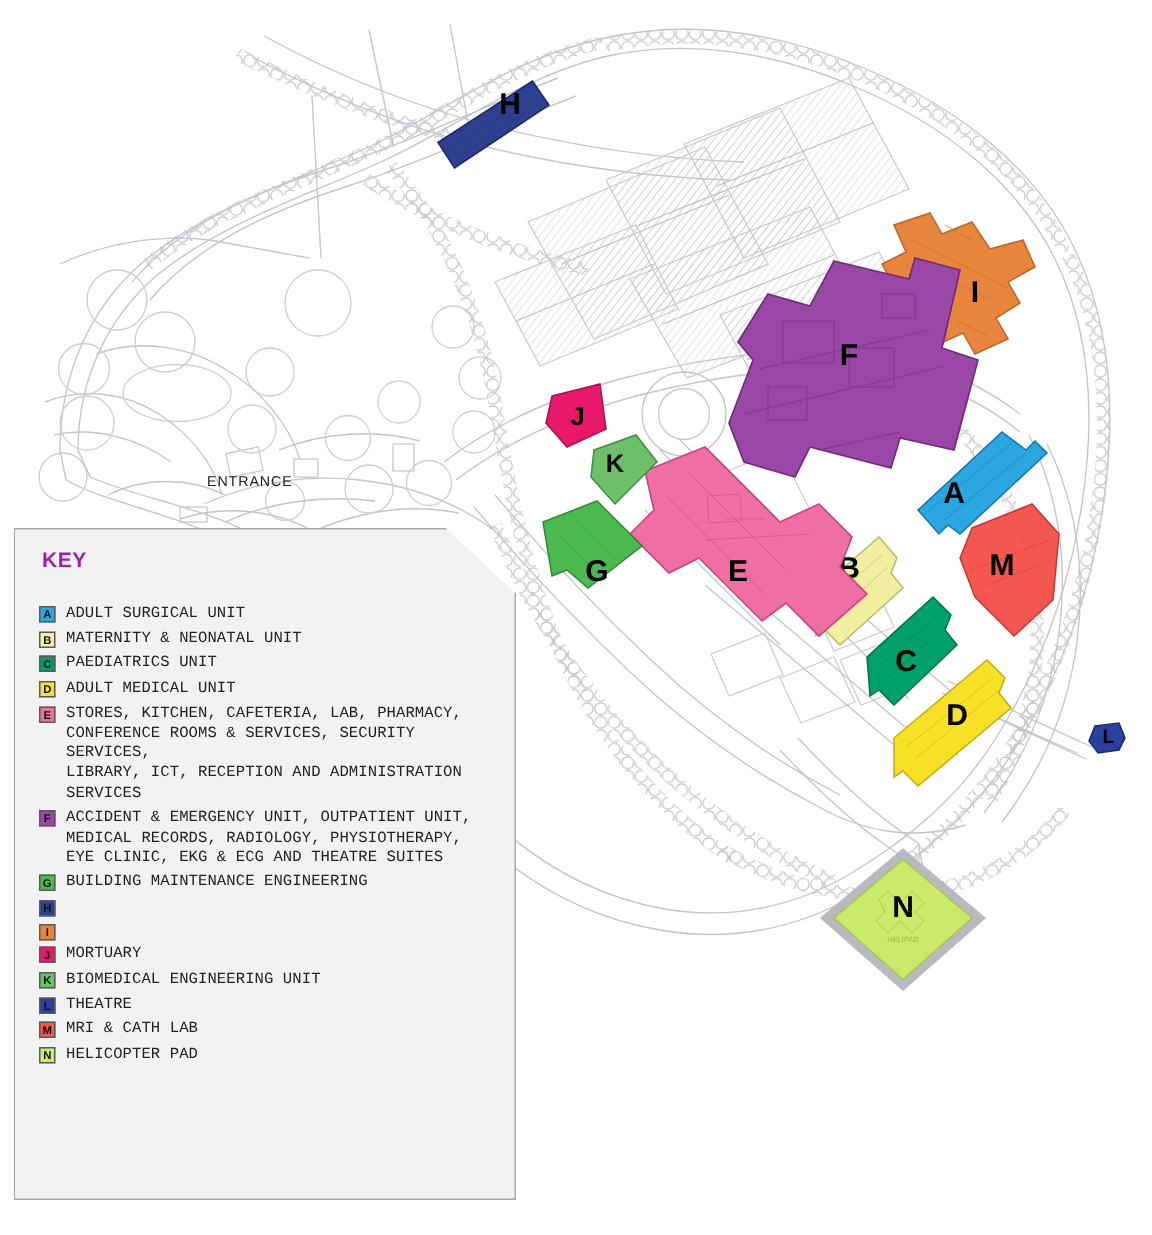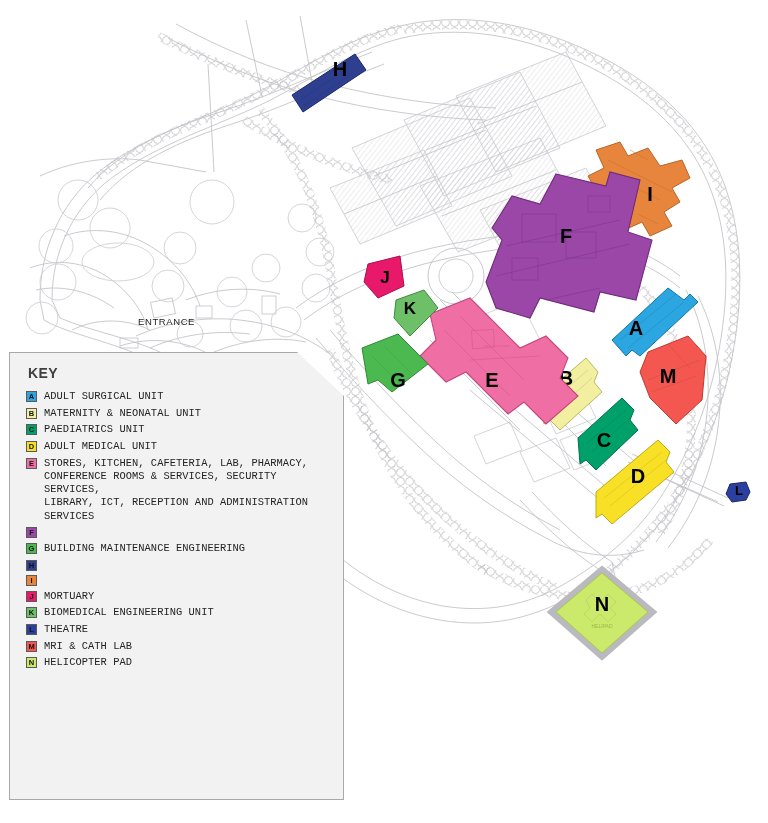--- a/index.html
+++ b/index.html
@@ -14,22 +14,22 @@
     position:absolute;left:9px;top:352px;width:335px;height:448px;
     background:#f2f2f2;
     border:1px solid #a8a8a8;
     box-sizing:border-box;
     
     clip-path:polygon(0 0, 288px 0, 335px 44px, 335px 448px, 0 448px);
     padding:12px 10px 0 16px;
     z-index:5;
   }
   #legend-title{
-    font-size:14px;font-weight:bold;color:#404040;letter-spacing:.4px;
-    margin:0 0 9px 2px;
+    font-size:14px;font-weight:bold;color:#a21caf;letter-spacing:.4px;
+    margin:0 0 22px 2px;
   }
   .legend-row{display:flex;align-items:flex-start;margin-bottom:3.5px;}
   .swatch{
     width:11px;height:11px;flex:0 0 11px;margin-top:1px;margin-right:7px;
     border:1px solid #5a5a5a;box-sizing:border-box;
     font-size:7.5px;line-height:9px;text-align:center;
     font-weight:bold;color:#111;font-family:"Liberation Sans",sans-serif;
   }
   .legend-text{
     font-size:10.4px;line-height:13.2px;color:#222;letter-spacing:.05px;
@@ -368,20 +368,23 @@
         </div>
         <div class="legend-row">
           <div class="swatch" style="background: rgb(239, 111, 165);">E</div>
           <div class="legend-text">STORES, KITCHEN, CAFETERIA, LAB, PHARMACY,
 CONFERENCE ROOMS &amp; SERVICES, SECURITY SERVICES,
 LIBRARY, ICT, RECEPTION AND ADMINISTRATION
 SERVICES</div>
         </div>
         <div class="legend-row">
           <div class="swatch" style="background: rgb(155, 71, 168);">F</div>
+          <div class="legend-text">ACCIDENT &amp; EMERGENCY UNIT, OUTPATIENT UNIT,
+MEDICAL RECORDS, RADIOLOGY, PHYSIOTHERAPY,
+EYE CLINIC, EKG &amp; ECG AND THEATRE SUITES</div>
         </div>
         <div class="legend-row">
           <div class="swatch" style="background: rgb(76, 185, 80);">G</div>
           <div class="legend-text">BUILDING MAINTENANCE ENGINEERING</div>
         </div>
         <div class="legend-row">
           <div class="swatch" style="background: rgb(46, 63, 143);">H</div>
         </div>
         <div class="legend-row">
           <div class="swatch" style="background: rgb(232, 133, 60);">I</div>

